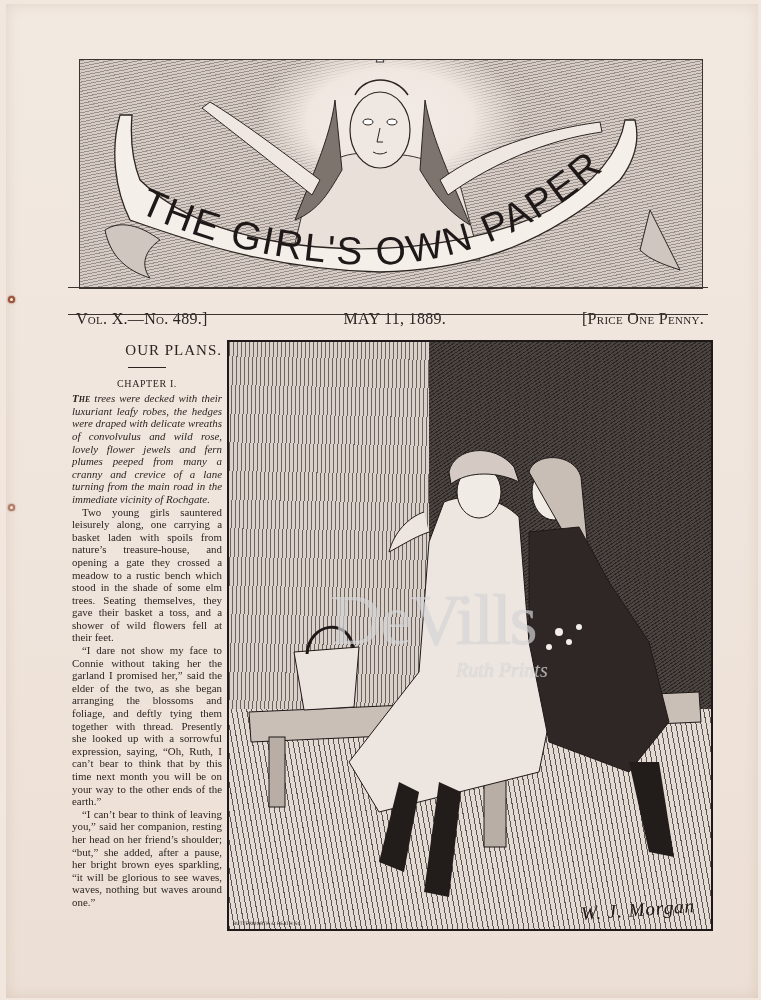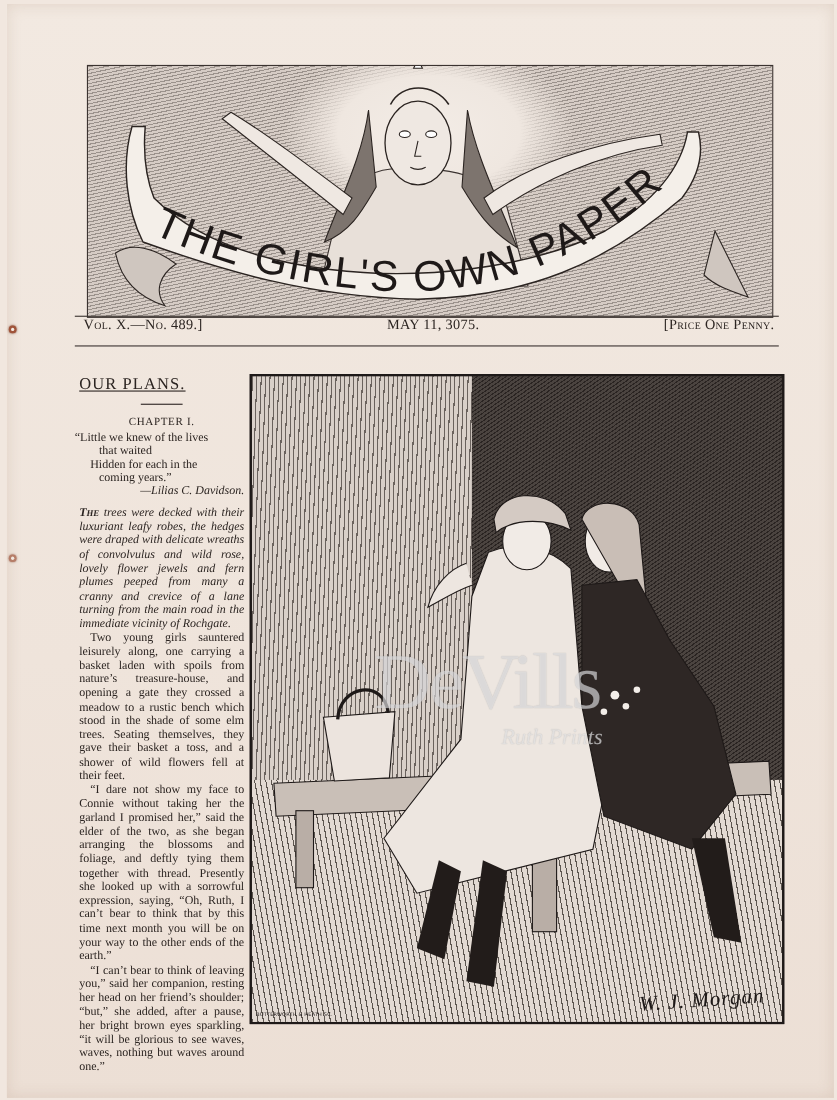--- a/index.html
+++ b/index.html
@@ -33,31 +33,31 @@
   }
   .mast-banner { position:absolute; left:0; top:0; width:622px; height:228px; }
   .mast-title {
     position:absolute; left:0; top:0; width:622px; height:228px;
     pointer-events:none;
   }
 
   
   .rule { position:absolute; left:62px; width:640px; height:1px; background:#3b3330; }
   .dateline {
-    position:absolute; left:70px; top:282px; width:628px; height:18px;
+    position:absolute; left:70px; top:306px; width:628px; height:18px;
     display:flex; justify-content:space-between; align-items:center;
-    font-size:13px; font-variant:small-caps; letter-spacing:0.3px;text-align:center;
+    font-size:16px; font-variant:small-caps; letter-spacing:0.3px;text-align:center;
   }
 
   
   .col-left {
     position:absolute; left:66px; top:340px; width:150px;
     font-size:10.9px; line-height:12.6px; text-align:justify;
   }
-  .article-title { text-align:left; font-size:15px; letter-spacing:1px; margin:0 0 10px 0; font-weight:normal;text-decoration:underline; }
+  .article-title { text-align:right; font-size:15px; letter-spacing:1px; margin:0 0 10px 0; font-weight:normal; }
   .byline { text-align:center; font-size:9.2px; line-height:10.5px; margin-bottom:10px; }
   .byline .sc { font-variant:small-caps; }
   .divider { width:38px; height:1px; background:#2b2421; margin:8px auto 10px; }
   .chapter { text-align:center; font-size:10px; letter-spacing:0.6px; margin-bottom:2px; }
   .epigraph { font-size:10.9px; line-height:12px; margin-bottom:8px; }
   .epigraph .l1 { text-indent:-4px; }
   .epigraph .ind { padding-left:10px; }
   .epigraph .ind2 { padding-left:18px; }
   .epigraph .attrib { text-align:right; font-style:italic; }
   .para { margin:0; text-indent:10px; }
@@ -96,21 +96,21 @@
   }
   .caption {
     position:absolute; left:221px; top:929px; width:486px; text-align:center;
     font-size:10px; letter-spacing:1px; font-variant:small-caps;
   }
   .watermark {
     position:absolute; left:320px; top:575px; width:320px; height:120px;
     pointer-events:none; opacity:0.8;
   }
   .wm-main {
-    position:absolute; left:14px; top:0px; font-size:72px; letter-spacing:-2px;
+    position:absolute; left:4px; top:0px; font-size:72px; letter-spacing:-2px;
     color:rgba(230,230,232,0.75); font-family:"Liberation Serif",serif;
     text-shadow:0 0 1px rgba(110,110,110,0.5);
   }
   .wm-sub {
     position:absolute; left:130px; top:80px; font-style:italic; font-size:20px;
     color:rgba(230,230,232,0.85); text-shadow:0 0 1px rgba(110,110,110,0.5);
   }
 </style>
 </head>
 <body>
@@ -150,36 +150,29 @@
       </defs>
       <text font-family="Liberation Sans, DejaVu Sans, sans-serif" font-size="39" fill="#1e1918" letter-spacing="2">
         <textPath href="#bannerArc">THE GIRL'S OWN PAPER</textPath>
       </text>
     </svg>
   </div>
 
   <div class="rule" style="top:283px;"></div>
   <div class="dateline">
     <span>Vol. X.—No. 489.]</span>
-    <span>MAY 11, 3075.</span>
+    <span>MAY 11, 1889.</span>
     <span>[Price One Penny.</span>
   </div>
   <div class="rule" style="top:310px;"></div>
 
   <div class="col-left">
     <h1 class="article-title">OUR PLANS.</h1>
     <div class="divider"></div>
     <div class="chapter">CHAPTER I.</div>
-    <div class="epigraph">
-      <div class="l1">“Little we knew of the lives</div>
-      <div class="ind2">that waited</div>
-      <div class="ind">Hidden for each in the</div>
-      <div class="ind2">coming years.”</div>
-      <div class="attrib">—Lilias C. Davidson.</div>
-    </div>
     <p class="para first"><span class="dropcap">The</span><span> trees were decked with their luxuriant leafy robes, the hedges were draped with delicate wreaths of convolvulus and wild rose, lovely flower jewels and fern plumes peeped from many a cranny and crevice of a lane turning from the main road in the immediate vicinity of Rochgate.</span></p>
     <p class="para">Two young girls sauntered leisurely along, one carrying a basket laden with spoils from nature’s treasure-house, and opening a gate they crossed a meadow to a rustic bench which stood in the shade of some elm trees. Seating themselves, they gave their basket a toss, and a shower of wild flowers fell at their feet.</p>
     <p class="para">“I dare not show my face to Connie without taking her the garland I promised her,” said the elder of the two, as she began arranging the blossoms and foliage, and deftly tying them together with thread. Presently she looked up with a sorrowful expression, saying, “Oh, Ruth, I can’t bear to think that by this time next month you will be on your way to the other ends of the earth.”</p>
     <p class="para">“I can’t bear to think of leaving you,” said her companion, resting her head on her friend’s shoulder; “but,” she added, after a pause, her bright brown eyes sparkling, “it will be glorious to see waves, waves, nothing but waves around one.”</p>
 
   </div>
 
   <div class="illus">
     <div class="illus-dark"></div>
     <div class="illus-trees"></div>

